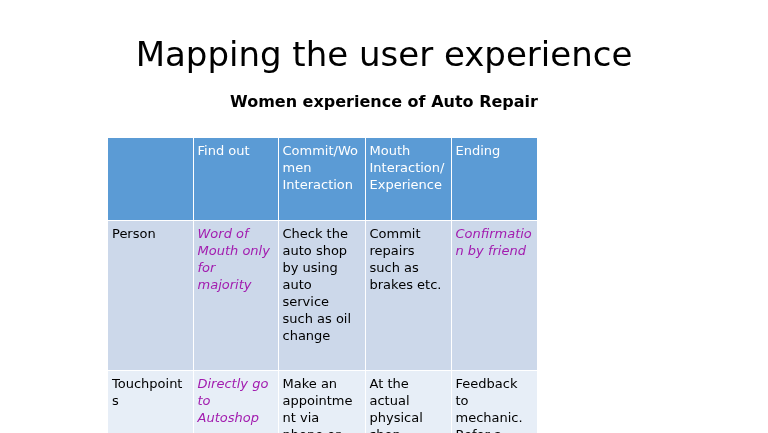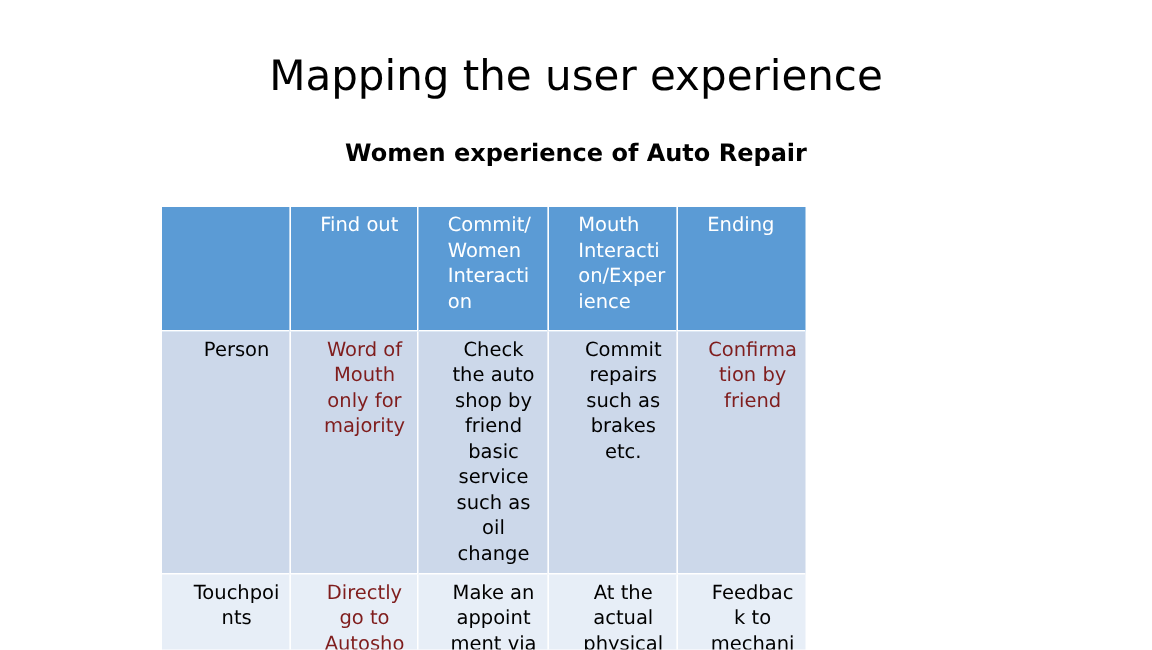--- a/index.html
+++ b/index.html
@@ -20,21 +20,21 @@
     height: 433px;
     background: #ffffff;
     overflow: hidden;
   }
   .slide-title {
     position: absolute;
     left: 0;
     top: 36px;
     width: 768px;
     text-align: center;
-    font-size: 28px;
+    font-size: 34px;
     font-weight: 400;
     letter-spacing: 0px;
     color: #000000;
     line-height: 1.1;
   }
   .slide-subtitle {
     position: absolute;
     left: 0;
     top: 92px;
     width: 768px;
@@ -54,21 +54,21 @@
   }
   .journey-table col.c0 { width: 85px; }
   .journey-table col.c1 { width: 85px; }
   .journey-table col.c2 { width: 87px; }
   .journey-table col.c3 { width: 86px; }
   .journey-table col.c4 { width: 86px; }
 
   .journey-table th,
   .journey-table td {
     vertical-align: top;
-    padding: 4px 5px 4px 20px;
+    padding: 4px 5px 4px 4px;
     font-size: 13px;
     line-height: 17px;
     border-right: 1px solid #ffffff;
     word-wrap: break-word;
     overflow-wrap: break-word;
     text-align: left;
     font-weight: 400;
   }
   .journey-table th:last-child,
   .journey-table td:last-child {
@@ -87,26 +87,26 @@
     color: #000000;
     height: 141px;
   }
   tbody tr.row-touchpoints td {
     background: #e7eef7;
     color: #000000;
     height: 80px;
   }
   td.green,
   tbody tr td.green {
-    color: #7f1d1d;
+    color: #a21caf;
+    font-style: italic;
   }
   tbody tr.row-person td,
   tbody tr.row-touchpoints td {
     border-top: 1px solid #ffffff;
-    text-align: center;
   }
 </style>
 </head>
 <body>
 
 <div class="slide">
 
   <div class="slide-title">Mapping the user experience</div>
 
   <div class="slide-subtitle">Women experience of Auto Repair</div>
@@ -125,21 +125,21 @@
         <th>Find out</th>
         <th>Commit/Women Interaction</th>
         <th>Mouth Interaction/Experience</th>
         <th>Ending</th>
       </tr>
     </thead>
     <tbody>
       <tr class="row-person">
         <td>Person</td>
         <td class="green">Word of Mouth only for majority</td>
-        <td>Check the auto shop by friend basic service such as oil change</td>
+        <td>Check the auto shop by using auto service such as oil change</td>
         <td>Commit repairs such as brakes etc.</td>
         <td class="green">Confirmation by friend</td>
       </tr>
       <tr class="row-touchpoints">
         <td>Touchpoints</td>
         <td class="green">Directly go to Autoshop</td>
         <td>Make an appointment via phone or online</td>
         <td>At the actual physical shop.</td>
         <td>Feedback to mechanic. Refer a friend if</td>
       </tr>

